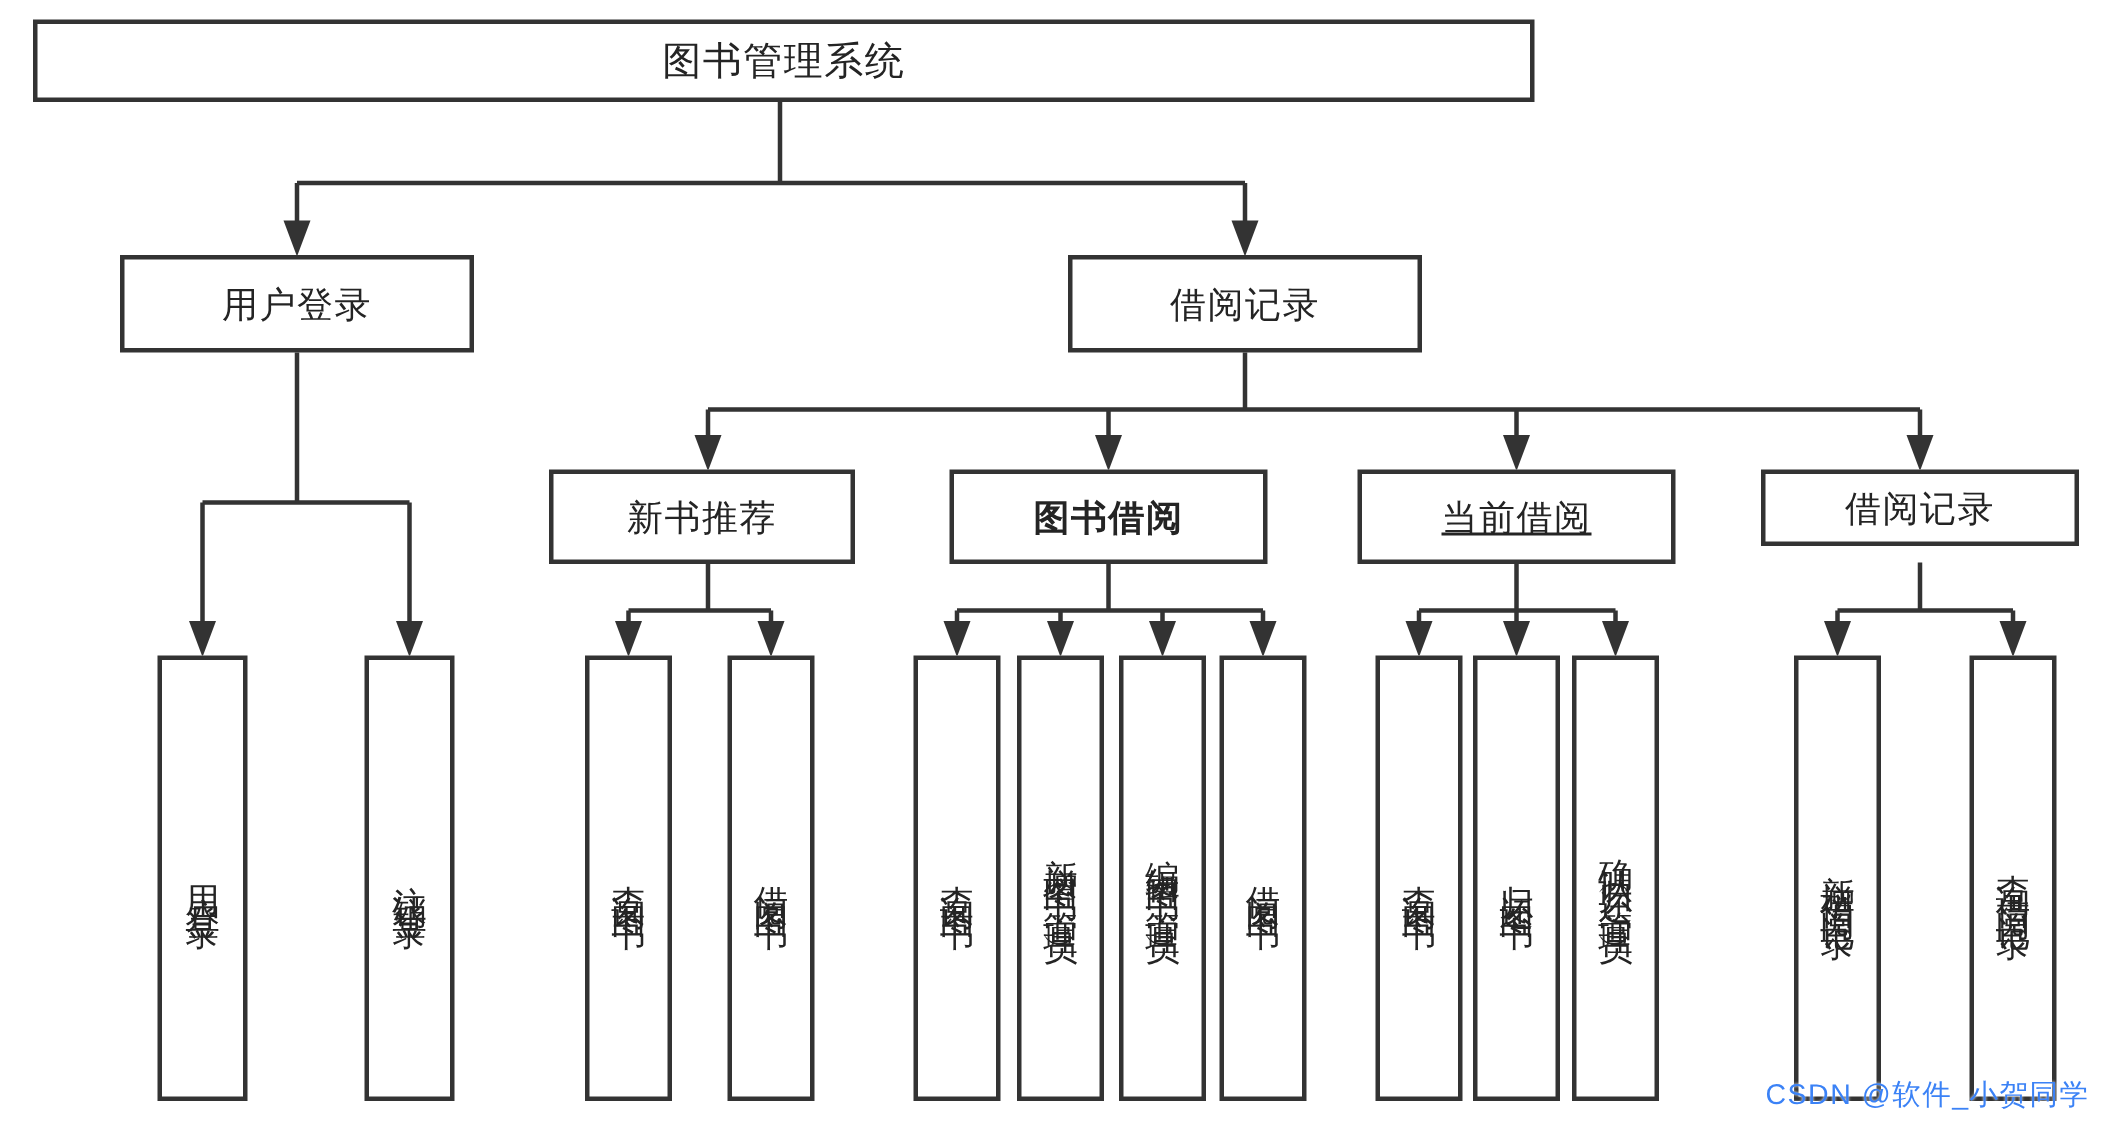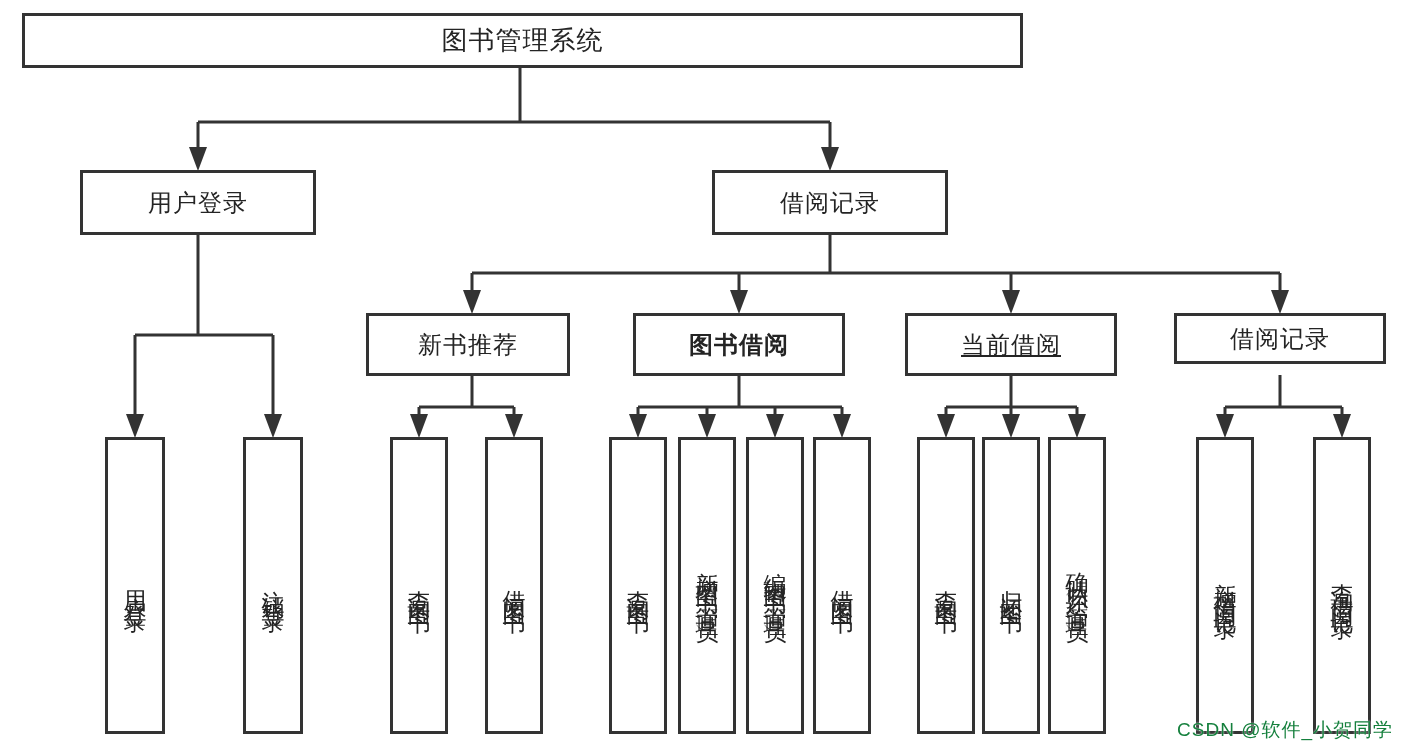--- a/index.html
+++ b/index.html
@@ -27,21 +27,21 @@
   .vtext{
     writing-mode:vertical-rl;
     letter-spacing:7px;
     line-height:1;
     white-space:nowrap;
   }
   .watermark{
     position:absolute;
     right:12px;top:717px;
     font-size:19px;
-    color:#15803d;
+    color:#3b82f6;
     letter-spacing:1px;
     text-shadow:0 0 2px #ffffff;
   }
 </style>
 </head>
 <body>
 
 <div class="stage">
 
   <svg class="connectors" viewBox="0 0 1405 747" xmlns="http://www.w3.org/2000/svg">

